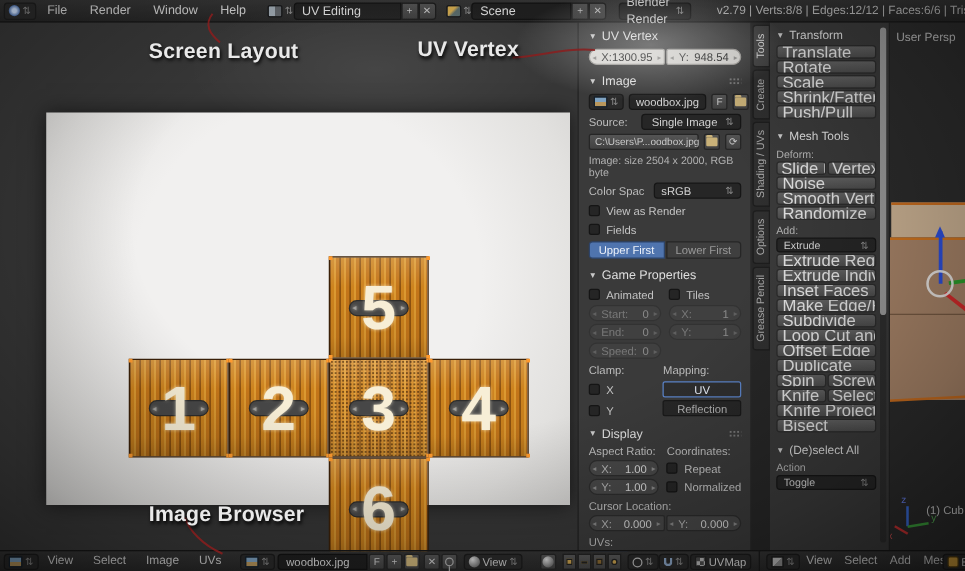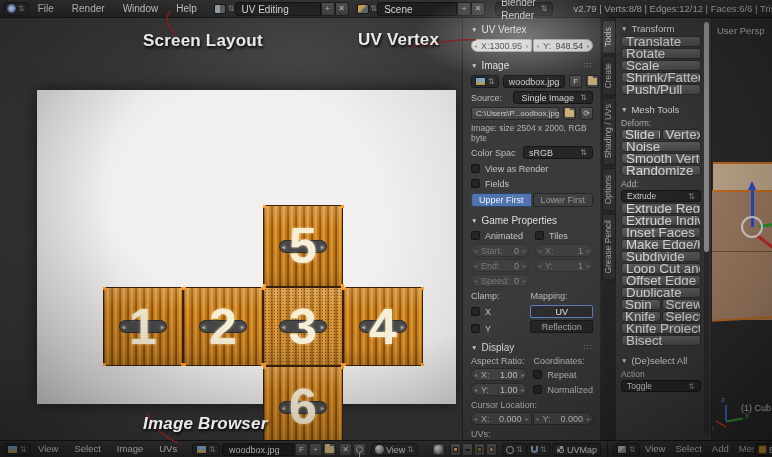--- a/index.html
+++ b/index.html
@@ -29,24 +29,24 @@
   .engine { background:#1f1f1f; border:1px solid #121212; border-radius:3px; height:14px; line-height:13px;
             padding:0 5px; margin-left:10px; color:#cfcfcf; display:flex; align-items:center; gap:5px; }
   .stepper-glyph { color:#8a8a8a; font-size:8px; }
   .blender-logo { width:11px; height:11px; border-radius:50%; margin-left:12px;
                   background:radial-gradient(circle at 35% 35%, #fff 0 18%, #e87d0d 20% 75%, #1f4c8c 78%); }
   .stats { margin-left:8px; color:#b9b9b9; font-size:9.5px; white-space:nowrap; }
 
   
   .uvedit { position:absolute; left:0; top:18px; width:462px; height:422px; background:#373737; z-index:5; }
   .caption { position:absolute; color:#e9e9e9; font-size:17px; font-weight:bold; letter-spacing:.2px;
-             text-shadow:1px 2px 3px rgba(0,0,0,.95); z-index:55;margin-left:24px; }
+             text-shadow:1px 2px 3px rgba(0,0,0,.95); z-index:55; }
   .cap-screen { left:119px; top:31px; }
   .cap-uvvert { left:334px; top:30px; }
-  .cap-imgbrowse { left:119px; top:414px;font-style:italic; }
+  .cap-imgbrowse { left:119px; top:402px; }
   .uvimage { position:absolute; left:37px; top:72px; width:419px; height:314px;
              background:radial-gradient(circle at 50% 42%, #f1f0ef 50%, #e2e1df 80%, #d2d1cf 100%);
              box-shadow:0 0 16px rgba(0,0,0,.6); }
   .uvface { position:absolute; display:flex; align-items:center; justify-content:center;
             border:1px solid #3a2008;
             background:
               linear-gradient(180deg, rgba(255,255,255,.16), rgba(255,255,255,0) 30%, rgba(0,0,0,.06) 80%, rgba(0,0,0,.16)),
               repeating-linear-gradient(90deg,#8d5210 0 1px,#cd831e 1px 3px,#dd9a31 3px 5px,#c4761a 5px 7px,#9a5c10 7px 8px); }
   .uvface .num { color:#f7eed6; font-size:50px; font-weight:bold; text-shadow:0 0 3px rgba(247,238,214,.75); }
   .uvface::before, .uvface::after { content:""; position:absolute; width:3px; height:3px; background:#ff9a2e; }

